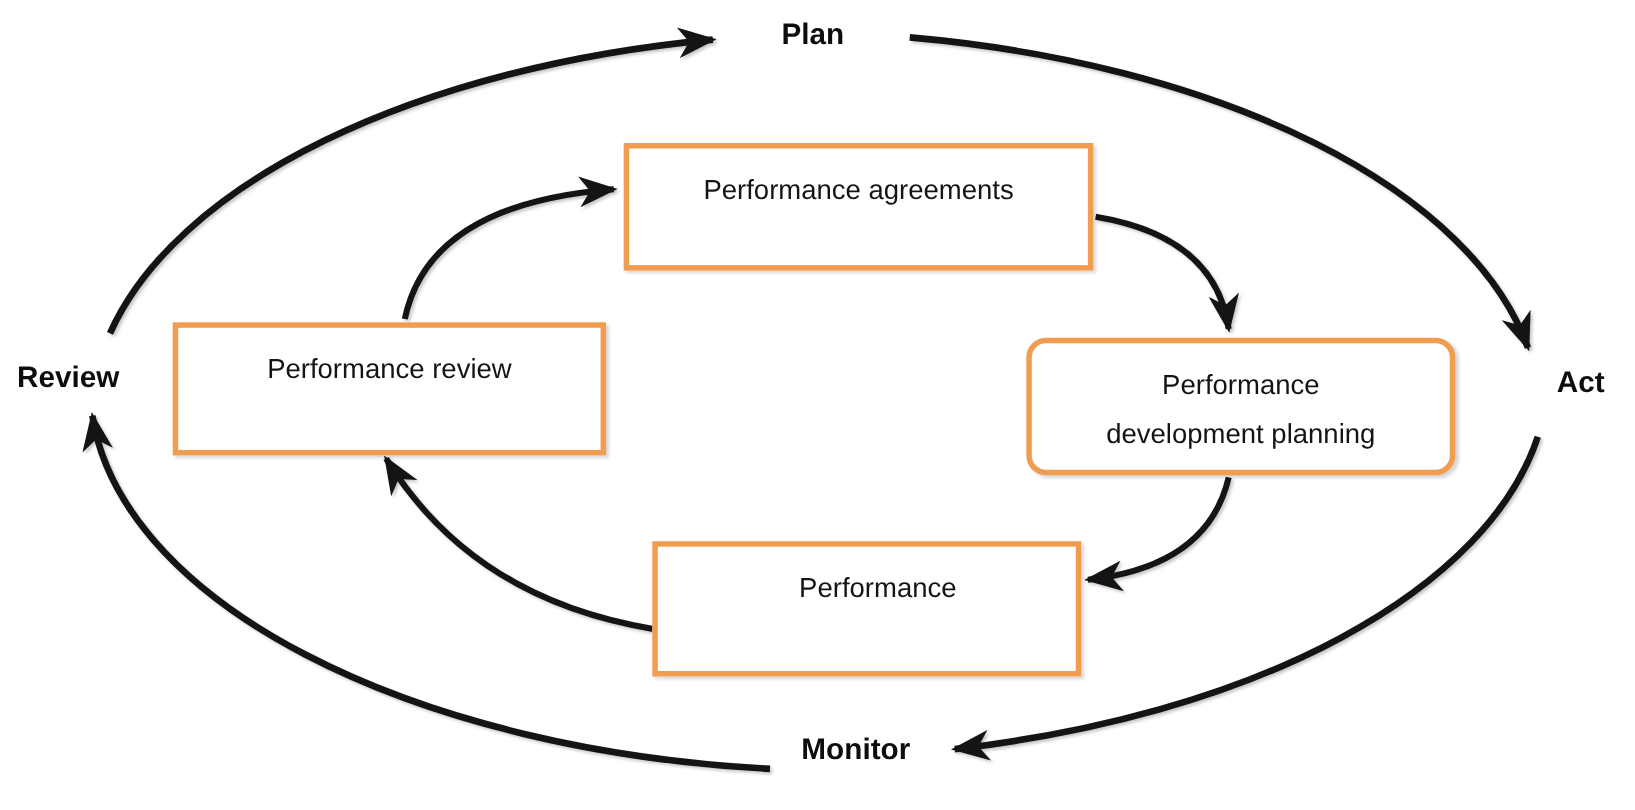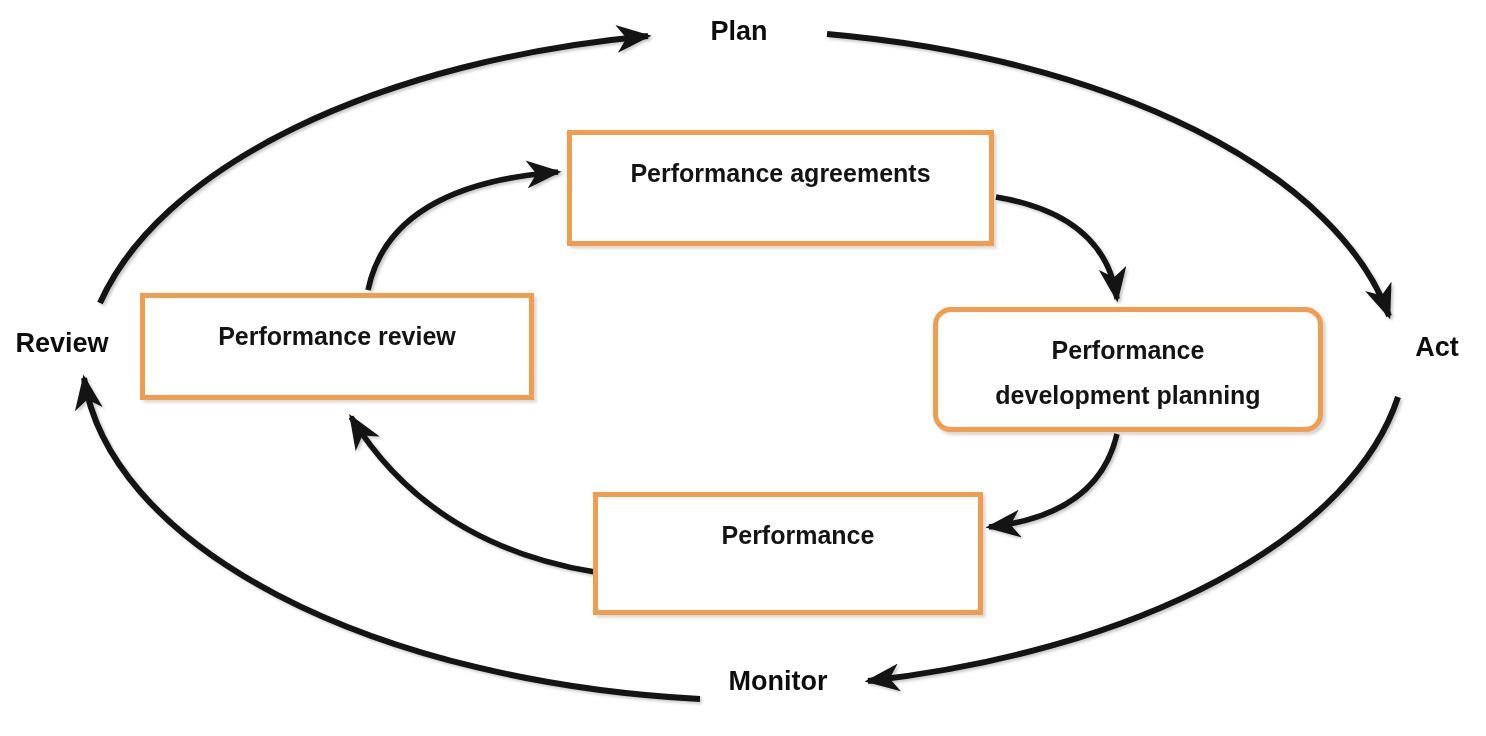--- a/index.html
+++ b/index.html
@@ -28,25 +28,25 @@
     display: flex;
     justify-content: center;
     align-items: flex-start;
     padding-top: 16px;
     font-size: 25px;
     line-height: 1.8;
     color: var(--ink);
     text-align: center;
     box-shadow: 2.5px 2.5px 3px rgba(0,0,0,0.16);
   }
-  .node .node-label { display: inline-block; font-weight: bold; }
+  .node .node-label { display: inline-block; }
   .node-agreements            { left: 567px;  top: 130px; width: 427px; height: 116px; }
   .node-development-planning  { left: 933px;  top: 307px; width: 390px; height: 125px; border-radius: 18px; }
   .node-development-planning .node-label { max-width: 270px; }
-  .node-review                { left: 140px;  top: 293px; width: 394px; height: 107px; }
+  .node-review                { left: 157px;  top: 293px; width: 394px; height: 121px; }
   .node-performance           { left: 593px;  top: 492px; width: 390px; height: 123px; padding-left: 20px; }
   .cycle-label {
     position: absolute;
     transform: translateX(-50%);
     font-weight: bold;
     font-size: 27px;
     color: #0d0d0d;
     white-space: nowrap;
   }
   .label-plan    { left: 739px;  top: 16px; }

